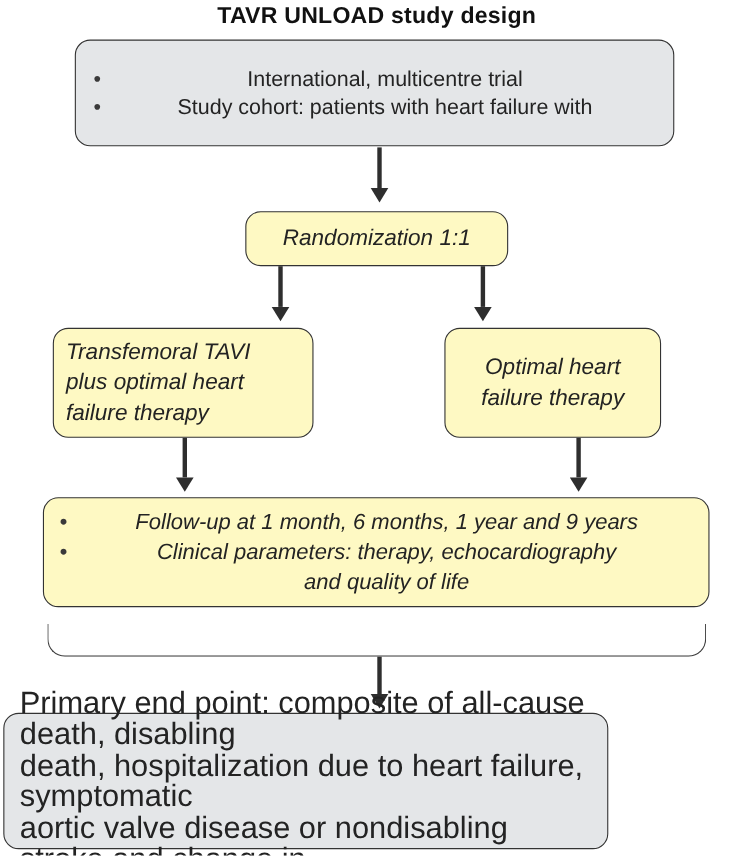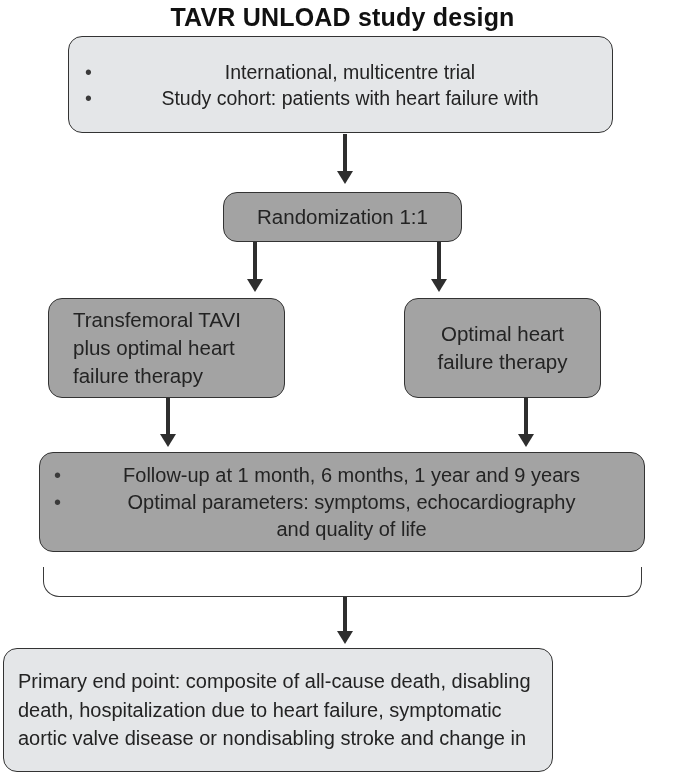--- a/index.html
+++ b/index.html
@@ -15,66 +15,66 @@
     background: #ffffff;
     overflow: hidden;
     color: #232323;
   }
   .title {
     position: absolute;
     left: 0;
     top: 3px;
     width: 100%;
     text-align: center;
-    font-size: 25px;
+    font-size: 21px;
     font-weight: bold;
     color: #111111;
     letter-spacing: 0.2px;
   }
   .box {
     position: absolute;
     box-sizing: border-box;
     border: 1.6px solid #333333;
     border-radius: 14px;
     display: flex;
     flex-direction: column;
     justify-content: center;
   }
   .box.gray  { background: #e4e6e8; }
-  .box.yellow{ background: #a3a3a3; }
+  .box.yellow{ background: #fef9c3; font-style: italic; }
 
   .overview-box {
     left: 68px; top: 36px; width: 545px; height: 97px;
     padding: 4px 14px 4px 16px;
     font-size: 19.5px; line-height: 26px;
   }
   .rand-box {
     left: 223px; top: 192px; width: 239px; height: 50px;
     align-items: center;
     font-size: 20.5px;
   }
   .tavi-box {
     left: 48px; top: 298px; width: 237px; height: 100px;
-    padding-left: 24px;
+    padding-left: 11px;
     font-size: 20.5px; line-height: 28px;
   }
   .control-box {
     left: 404px; top: 298px; width: 197px; height: 100px;
     align-items: center; text-align: center;
     font-size: 20.5px; line-height: 28px;
   }
   .followup-box {
     left: 39px; top: 452px; width: 606px; height: 100px;
     padding: 4px 12px 4px 14px;
     font-size: 20px; line-height: 27px;
   }
   .primary-box {
     left: 3px; top: 648px; width: 550px; height: 124px;
     padding: 6px 12px 6px 14px;
-    font-size: 20px; line-height: 28.5px;
+    font-size: 28px; line-height: 28.5px;
   }
 
   .bullet-row { display: flex; align-items: flex-start; }
   .bullet-dot {
     width: 17px;
     flex: 0 0 17px;
     color: #3a3a3a;
   }
   .bullet-text { flex: 1; text-align: center; }
 
@@ -169,21 +169,21 @@
   </div>
 
   <div class="box yellow followup-box">
     <div class="bullet-row">
       <span class="bullet-dot">•</span>
       <span class="bullet-text">Follow-up at 1 month, 6 months, 1 year and 9 years</span>
     </div>
     <div class="bullet-row">
       <span class="bullet-dot">•</span>
       <span class="bullet-text">
-        <div>Optimal parameters: symptoms, echocardiography</div>
+        <div>Clinical parameters: therapy, echocardiography</div>
         <div>and quality of life</div>
       </span>
     </div>
   </div>
 
   <div class="brace"></div>
 
   <div class="arrow" style="left:345px; top:597px; height:47px;">
     <div class="arrow-stem"></div>
     <div class="arrow-head"></div>

